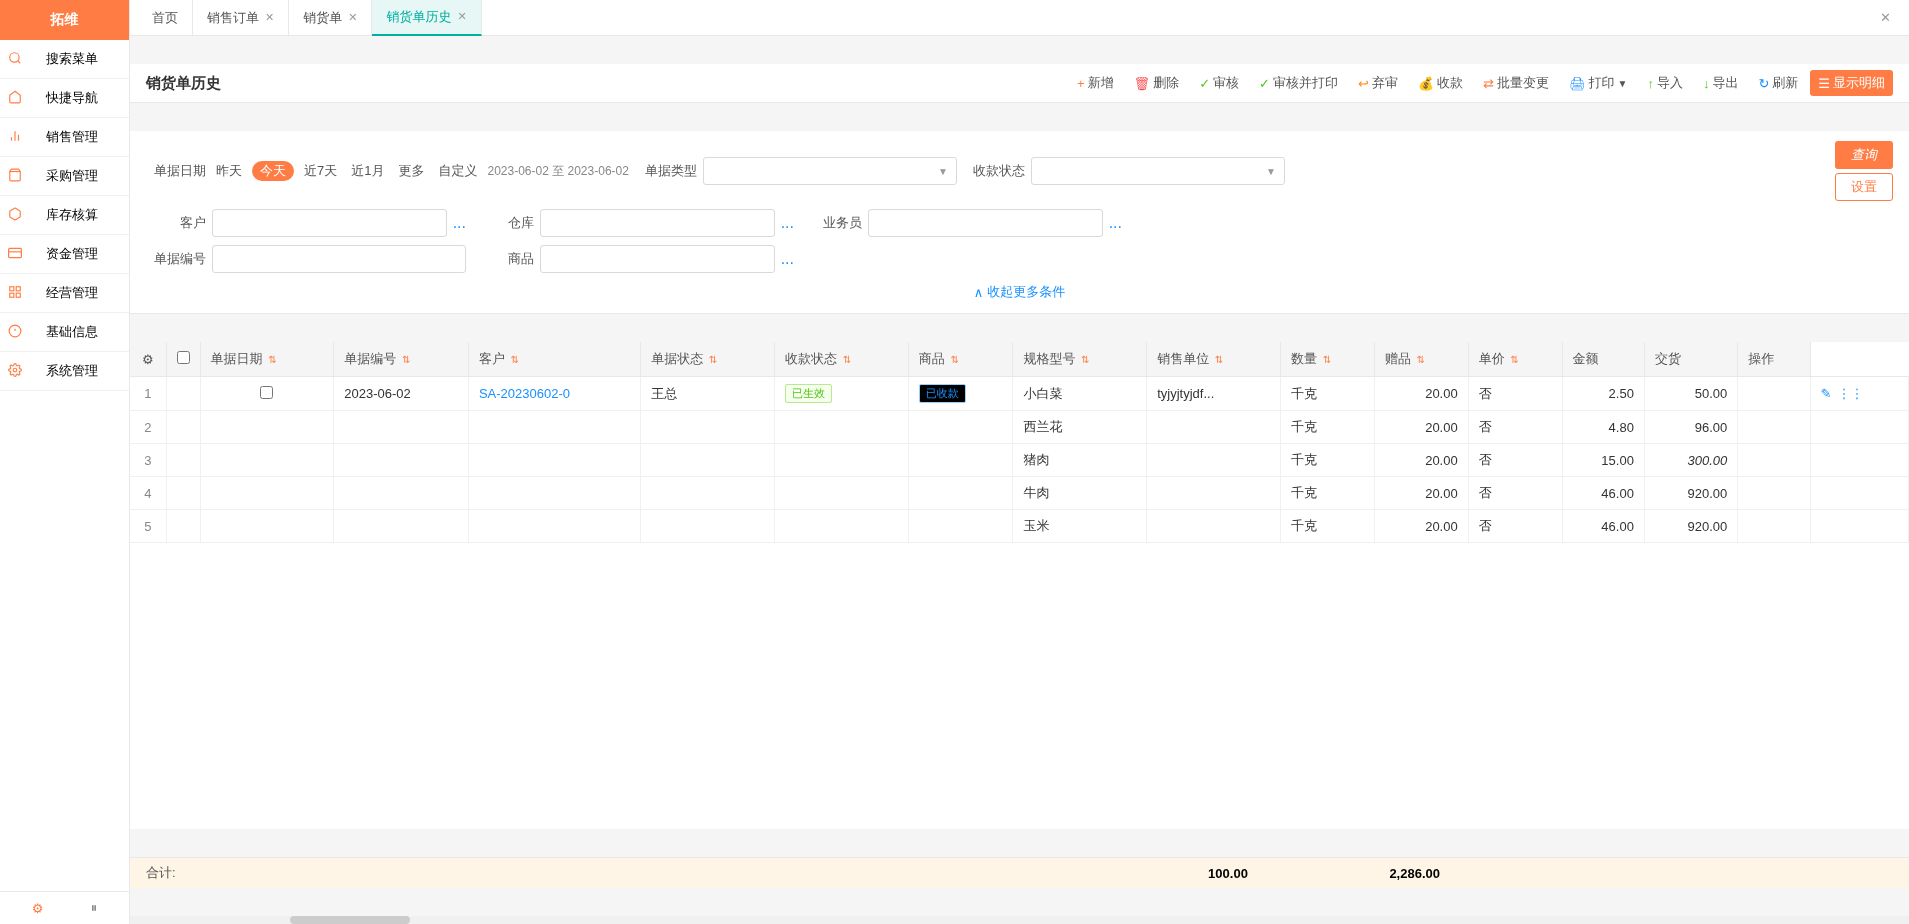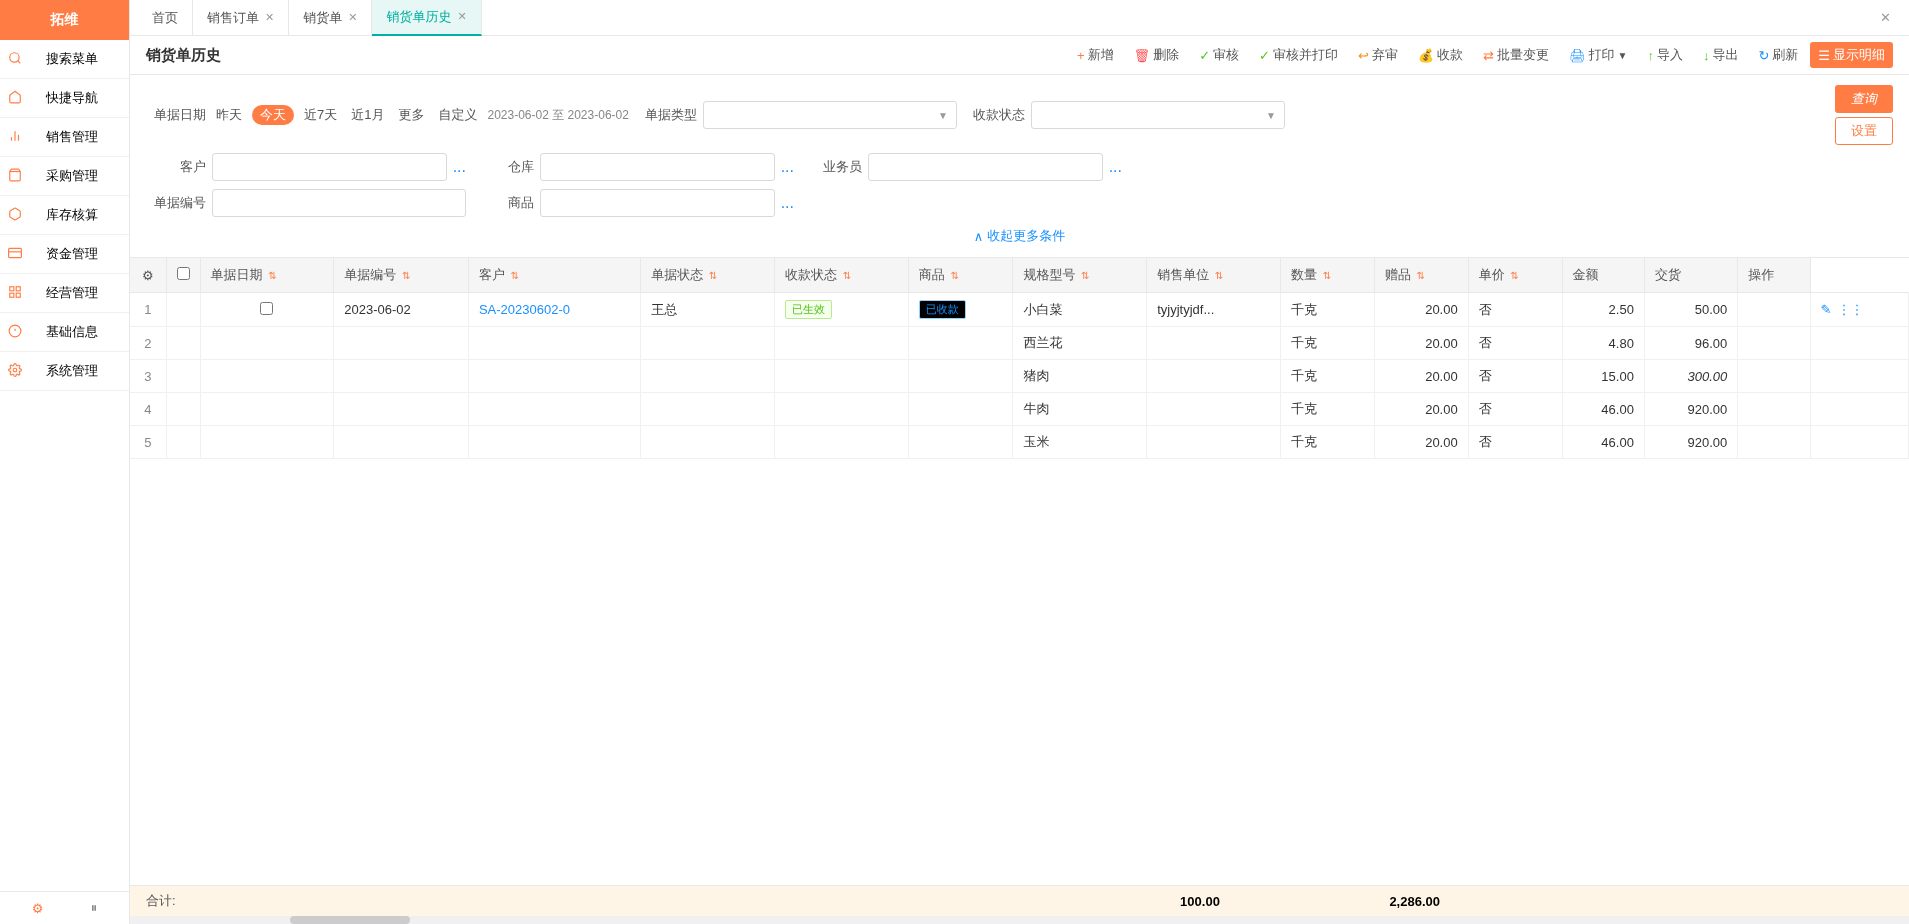--- a/index.html
+++ b/index.html
@@ -44,20 +44,21 @@
       justify-content: space-around;
       padding: 8px;
     }
 
     
     .main {
       flex: 1;
       display: flex;
       flex-direction: column;
       overflow: hidden;
+      gap: 28px;
     }
 
     
     .tab-bar {
       display: flex;
       align-items: center;
       background: #fff;
       border-bottom: 1px solid #e8e8e8;
       height: 36px;
       padding: 0 8px;
@@ -753,21 +754,21 @@
       
     </td>
   </tr>
         </tbody>
     </table>
   </div>
 
   <div class="table-footer">
     <span class="footer-label">合计:</span>
     <div class="footer-spacer"></div>
-    <span class="footer-qty" style="position:absolute;left:1160px;">100.00</span>
+    <span class="footer-qty" style="position:absolute;left:1188px;">100.00</span>
     <span class="footer-amount" style="position:absolute;left:1340px;">2,286.00</span>
   </div>
 
   <div class="scrollbar-area">
     <div class="scrollbar-thumb"></div>
   </div>
 
 
 </div>
 

